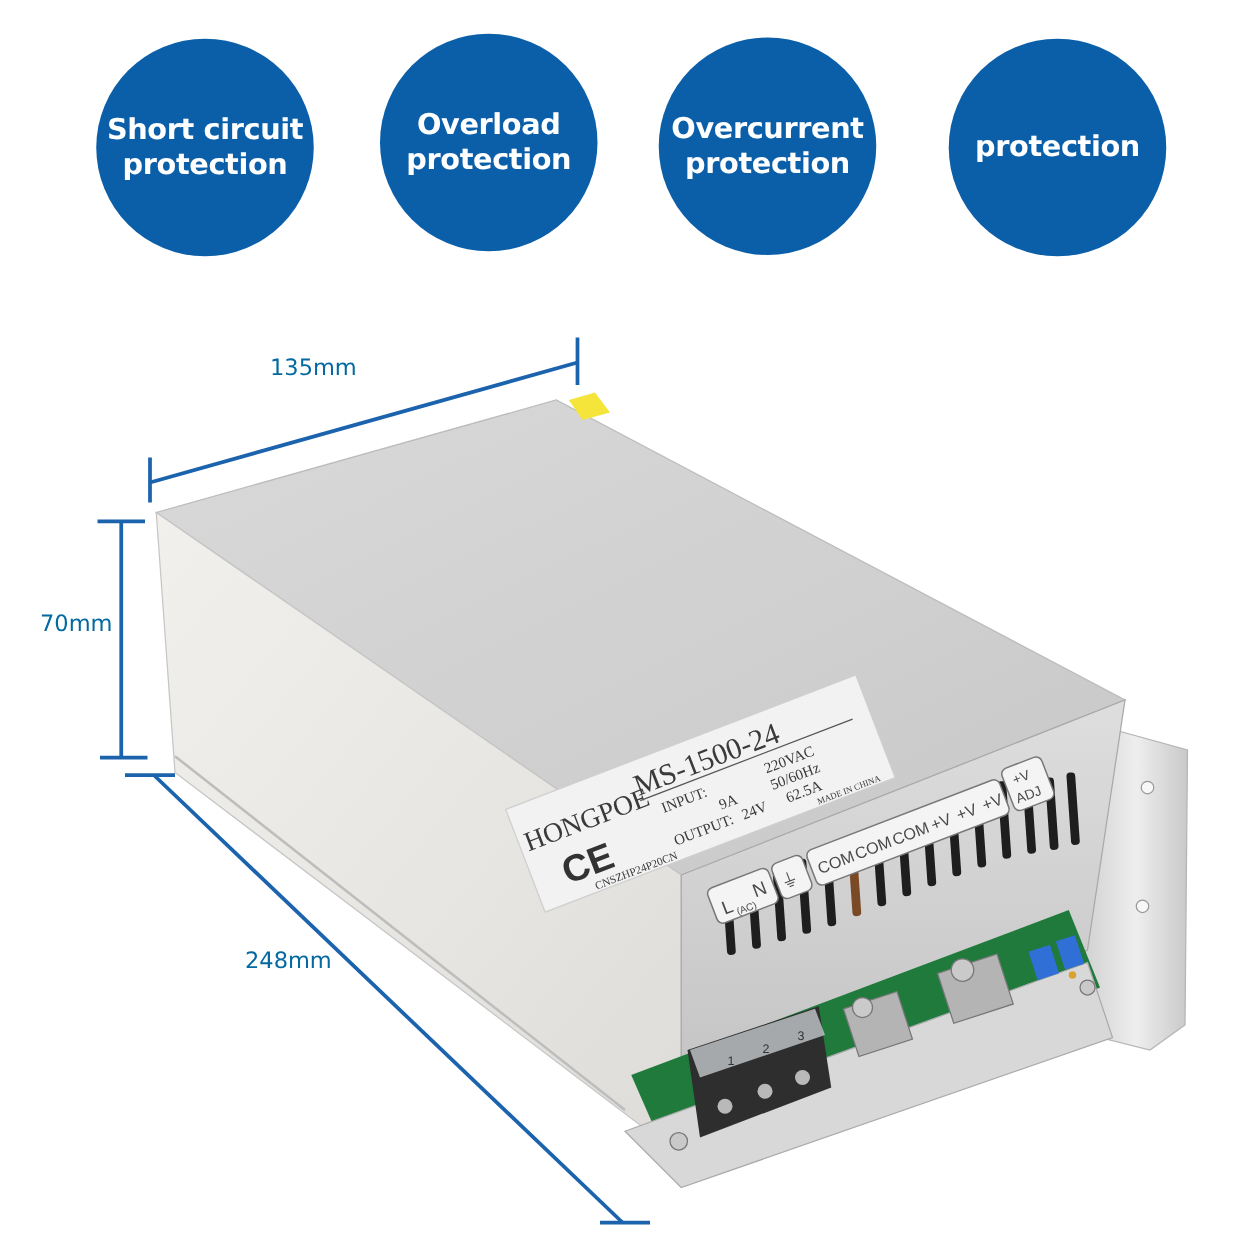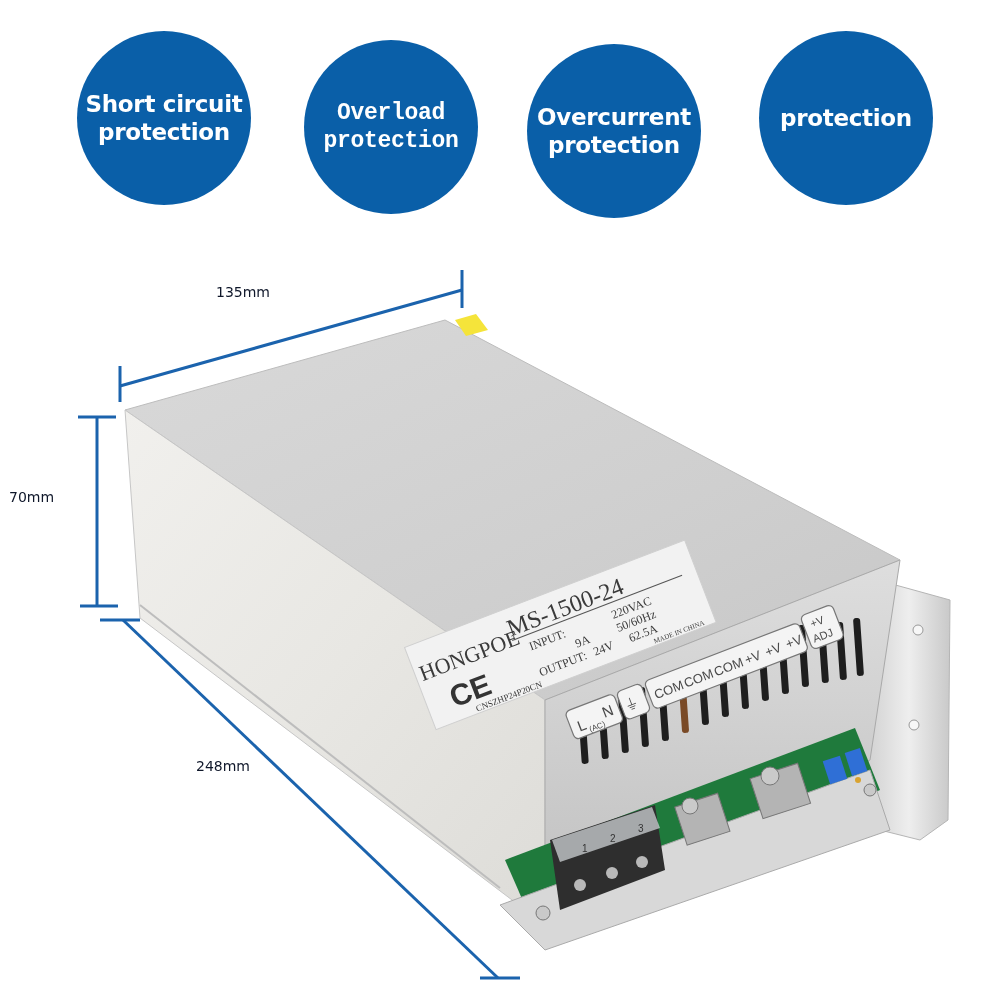--- a/index.html
+++ b/index.html
@@ -3,38 +3,38 @@
 <meta charset="utf-8">
 <style>
   html, body { margin:0; padding:0; background:#ffffff; }
   body { width:1000px; height:1000px; position:relative; overflow:hidden;
          font-family:"DejaVu Sans", sans-serif; }
   .badge { position:absolute; width:174px; height:174px; border-radius:50%;
            background:#0a5fa8; color:#fff; display:flex; flex-direction:column;
            align-items:center; justify-content:center; 
            font-weight:bold; font-size:23px; line-height:28px; letter-spacing:-0.3px; }
   .badge span { display:block; white-space:nowrap; }
-  .dim-label { position:absolute; color:#0f172a; font-size:14px;
+  .dim-label { position:absolute; color:#0369a1; font-size:18px;
                font-family:"DejaVu Sans", sans-serif; }
   svg.scene { position:absolute; left:0; top:0; }
   .label-text { font-family:"Liberation Serif", serif; fill:#3a3a3a; }
   .mono { font-family:"Liberation Sans", sans-serif; fill:#4a4a4a; }
 </style>
 </head>
 <body>
 
 <div class="badge" style="left:77px; top:31px;">
   <span>Short circuit</span>
   <span>protection</span>
 </div>
-<div class="badge" style="left:304px; top:40px;font-family:Liberation Mono, monospace;">
+<div class="badge" style="left:304px; top:27px;">
   <span>Overload</span>
   <span>protection</span>
 </div>
-<div class="badge" style="left:527px; top:44px;">
+<div class="badge" style="left:527px; top:30px;">
   <span>Overcurrent</span>
   <span>protection</span>
 </div>
 <div class="badge" style="left:759px; top:31px;">
   <span>protection</span>
 </div>
 
 <svg class="scene" width="1000" height="1000" viewBox="0 0 1000 1000">
   <defs>
     <linearGradient id="topG" x1="0" y1="0" x2="1" y2="1">
@@ -158,14 +158,14 @@
 
   <rect x="826" y="758" width="18" height="24" fill="#2f6fd6" transform="rotate(-18 835 770)"></rect>
   <rect x="848" y="750" width="16" height="24" fill="#2f6fd6" transform="rotate(-18 856 762)"></rect>
   <circle cx="858" cy="780" r="3" fill="#d9a330"></circle>
 
   <circle cx="543" cy="913" r="7" fill="#c9c9c9" stroke="#777"></circle>
   <circle cx="870" cy="790" r="6" fill="#c9c9c9" stroke="#777"></circle>
 </svg>
 
 <div class="dim-label" style="left:216px; top:284px;">135mm</div>
-<div class="dim-label" style="left:9px; top:489px;">70mm</div>
+<div class="dim-label" style="left:32px; top:489px;">70mm</div>
 <div class="dim-label" style="left:196px; top:758px;">248mm</div>
 
 </body></html>

